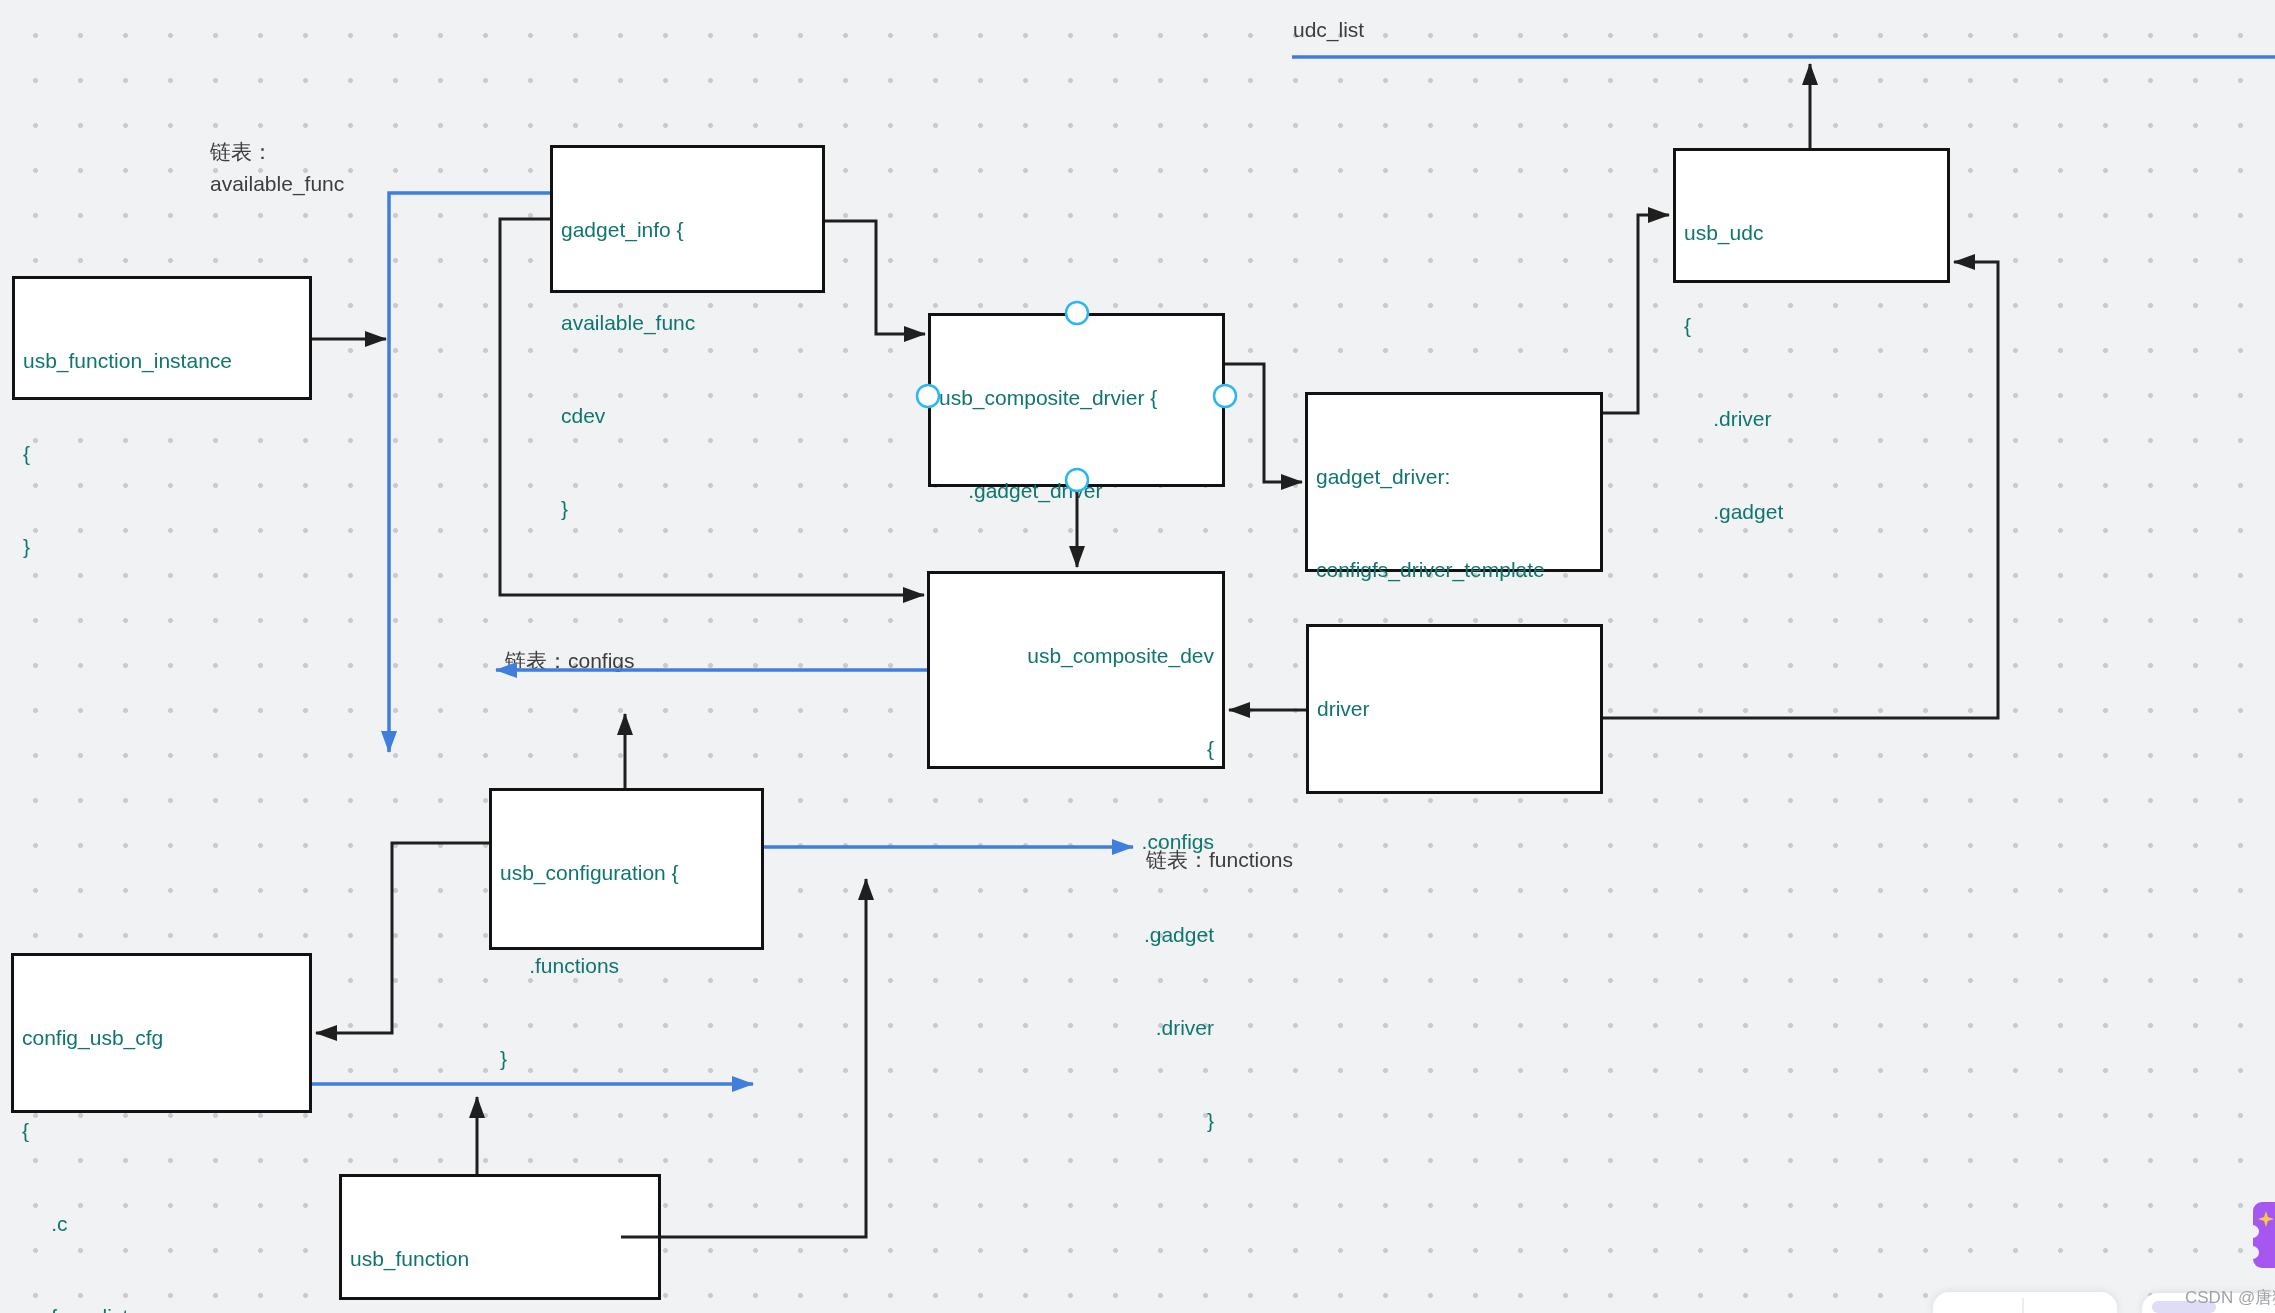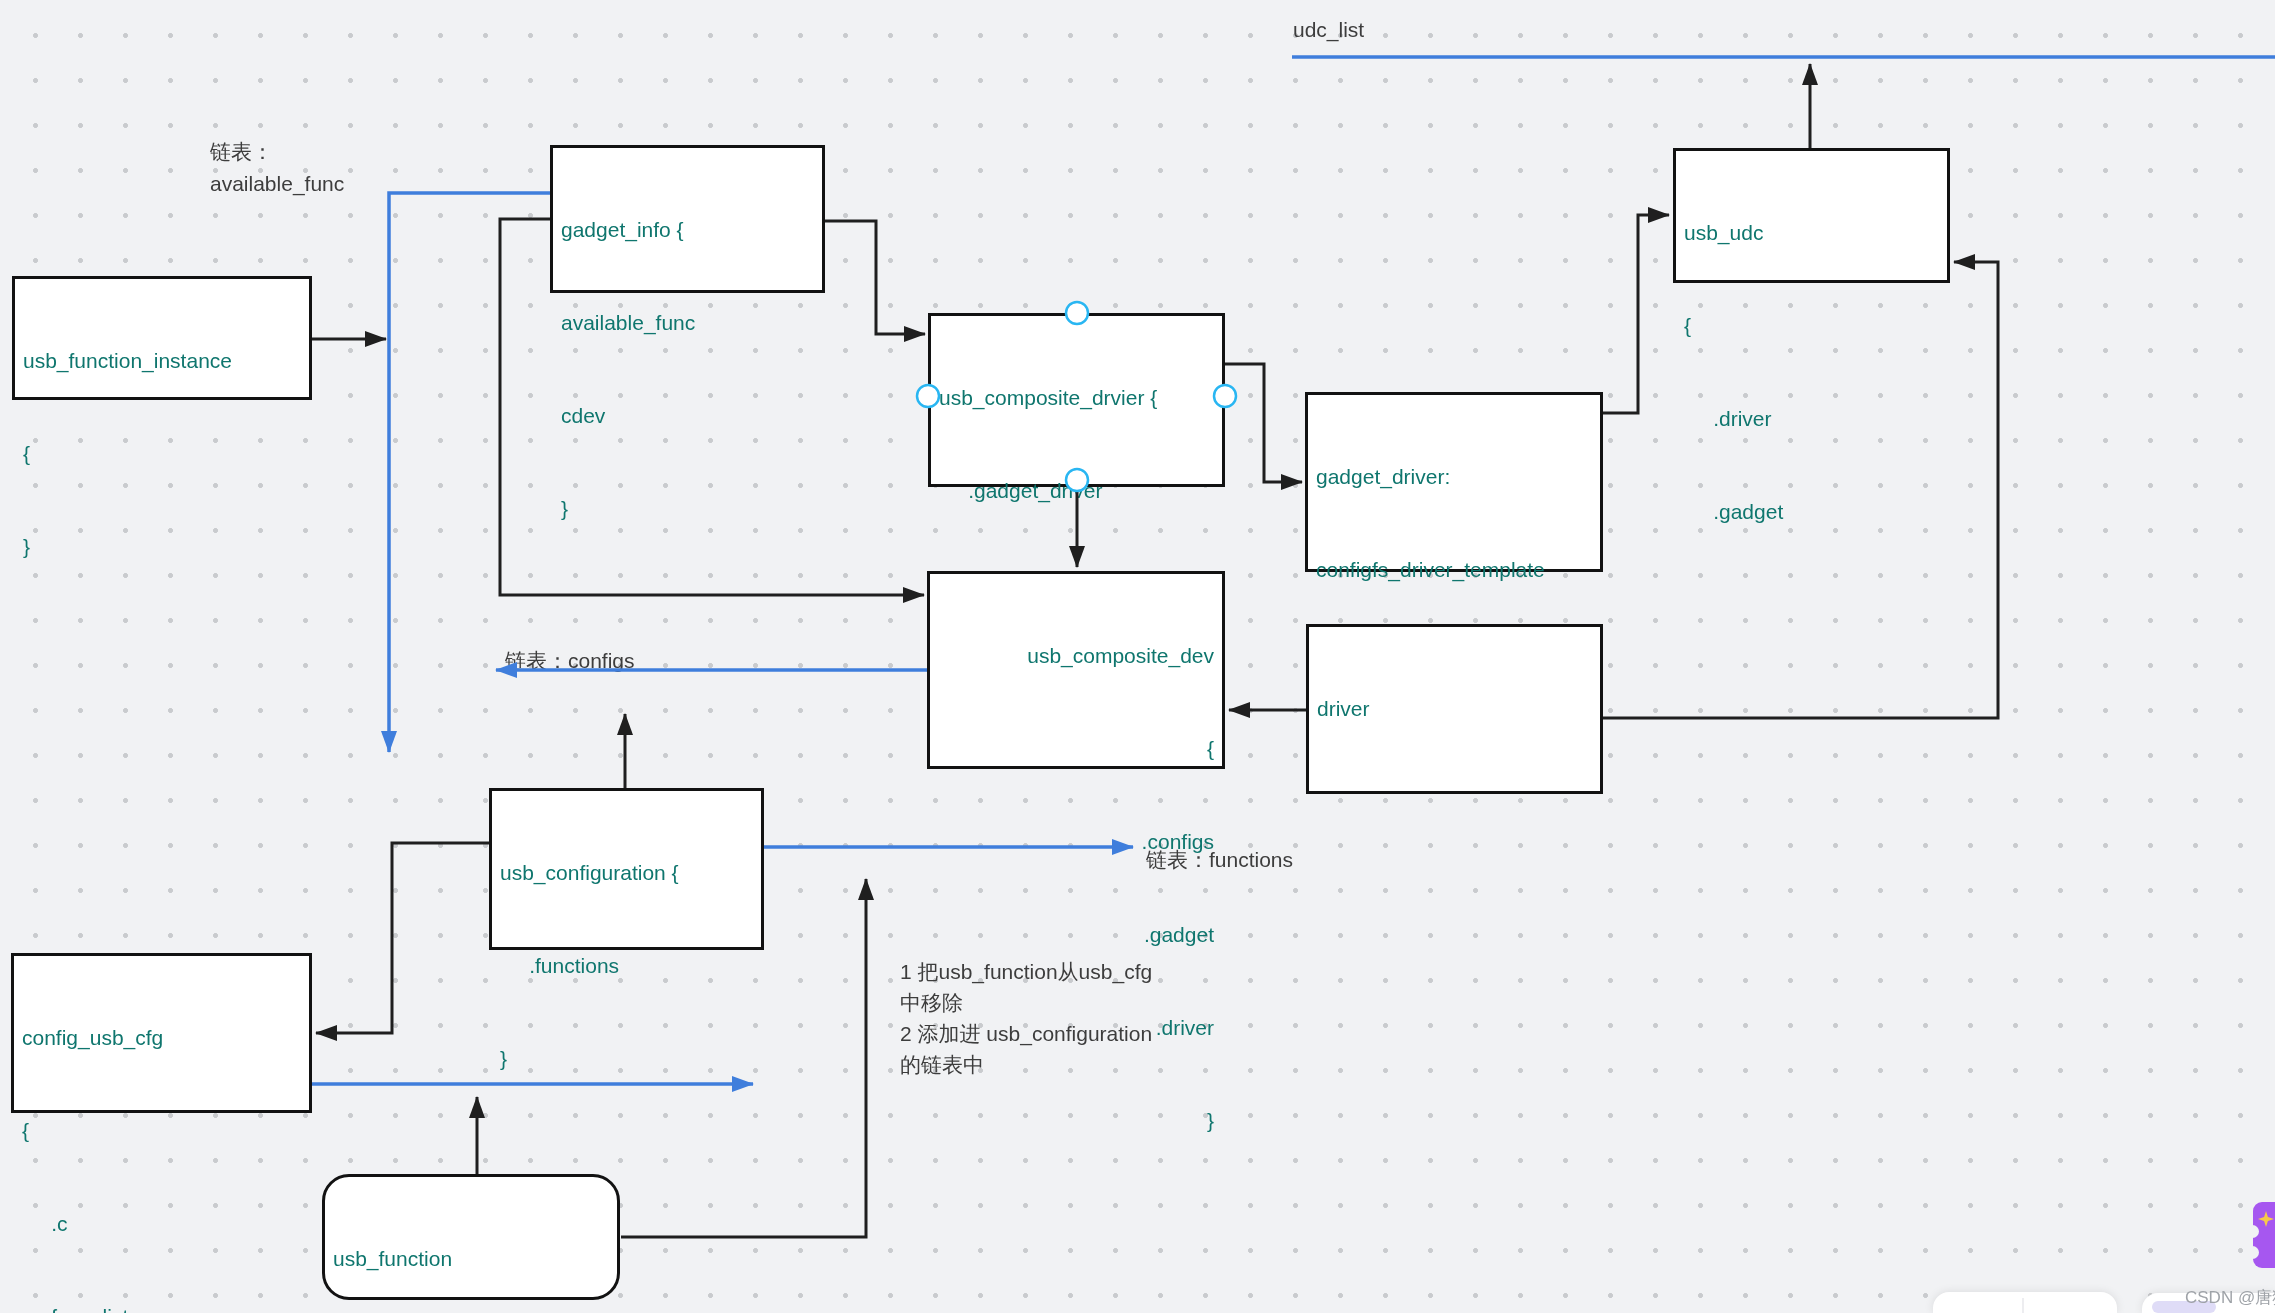--- a/index.html
+++ b/index.html
@@ -108,35 +108,31 @@
   </div>
 
   <div class="node" style="left:11px;top:953px;width:301px;height:160px;">
     <div class="ln">config_usb_cfg</div>
     <div class="ln">{</div>
     <div class="ln">     .c</div>
     <div class="ln">     func_list</div>
     
   </div>
 
-  <div class="node" style="left:322px;top:1174px;width:298px;height:126px;border-radius:27px;">
+  <div class="node" style="left:339px;top:1174px;width:322px;height:126px;">
     <div class="ln">usb_function</div>
     
     
   </div>
 
   <div class="diagram-label" style="left:1293px;top:14px;">udc_list</div>
   <div class="diagram-label" style="left:210px;top:136px;">链表：
 available_func</div>
   <div class="diagram-label" style="left:505px;top:633px;margin-top:12px;">链表：configs</div>
   <div class="diagram-label" style="left:1146px;top:844px;">链表：functions</div>
-  <div class="diagram-label" style="left:900px;top:956px;line-height:31px;">1 把usb_function从usb_cfg
-中移除
-2 添加进 usb_configuration
-的链表中</div>
 
   <svg class="edge-layer" width="2275" height="1313" viewBox="0 0 2275 1313">
     <defs>
       <marker id="arrB" markerUnits="userSpaceOnUse" markerWidth="24" markerHeight="18" refX="21" refY="9" orient="auto">
         <polygon points="0,1 22,9 0,17" fill="#1f1f1f"></polygon>
       </marker>
       <marker id="arrBlue" markerUnits="userSpaceOnUse" markerWidth="24" markerHeight="18" refX="21" refY="9" orient="auto">
         <polygon points="0,1 22,9 0,17" fill="#3f7edc"></polygon>
       </marker>
     </defs>

